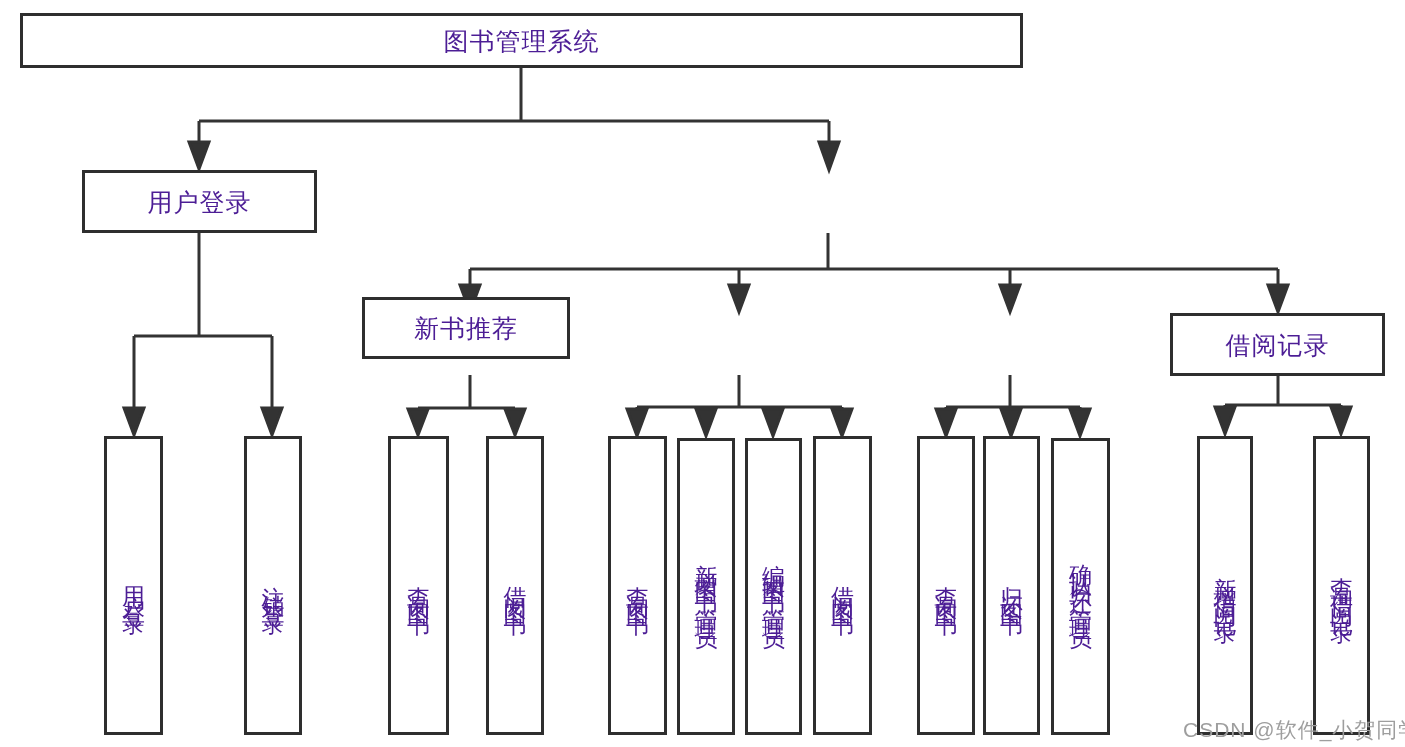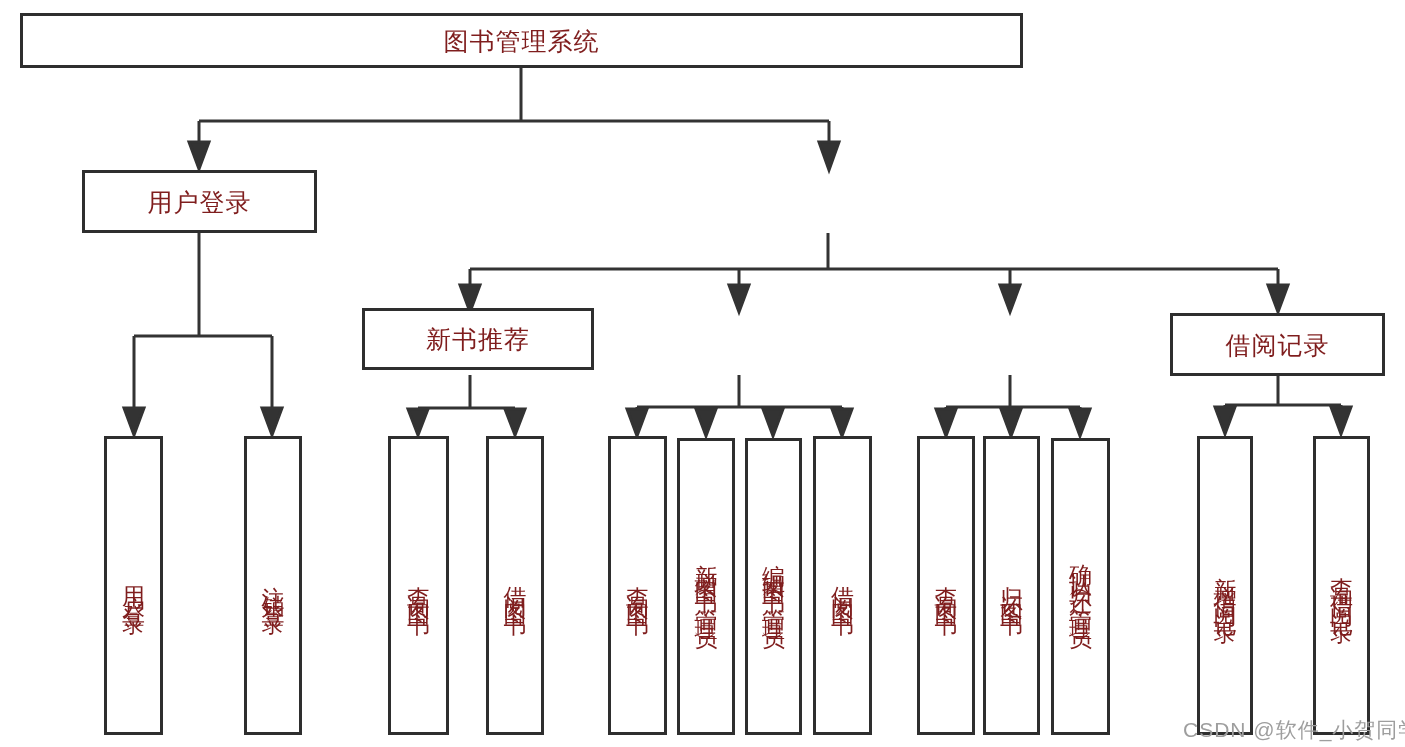--- a/index.html
+++ b/index.html
@@ -16,21 +16,21 @@
     position: absolute;
     box-sizing: border-box;
     background: #ffffff;
     border: 3px solid #2e2e2e;
     display: flex;
     align-items: center;
     justify-content: center;
     z-index: 2;
   }
   .box .lbl {
-    color: #7f1d1d;
+    color: #4c1d95;
     font-size: 25px;
     letter-spacing: 1px;
     white-space: nowrap;
     line-height: 1.2;
   }
   .box.v .lbl {
     writing-mode: vertical-rl;
     text-orientation: mixed;
     font-size: 23px;
     letter-spacing: 9px;
@@ -104,21 +104,21 @@
   </svg>
 
   <div class="box" style="left:20px;top:13px;width:1003px;height:55px">
     <span class="lbl">图书管理系统</span>
   </div>
 
   <div class="box" style="left:82px;top:170px;width:235px;height:63px">
     <span class="lbl">用户登录</span>
   </div>
 
-  <div class="box" style="left:362px;top:308px;width:232px;height:62px">
+  <div class="box" style="left:362px;top:297px;width:208px;height:62px">
     <span class="lbl">新书推荐</span>
   </div>
   <div class="box" style="left:1170px;top:313px;width:215px;height:63px">
     <span class="lbl">借阅记录</span>
   </div>
 
   <div class="box v" style="left:104px;top:436px;width:59px;height:299px">
     <span class="lbl">用户登录</span>
   </div>
   <div class="box v" style="left:244px;top:436px;width:58px;height:299px">

